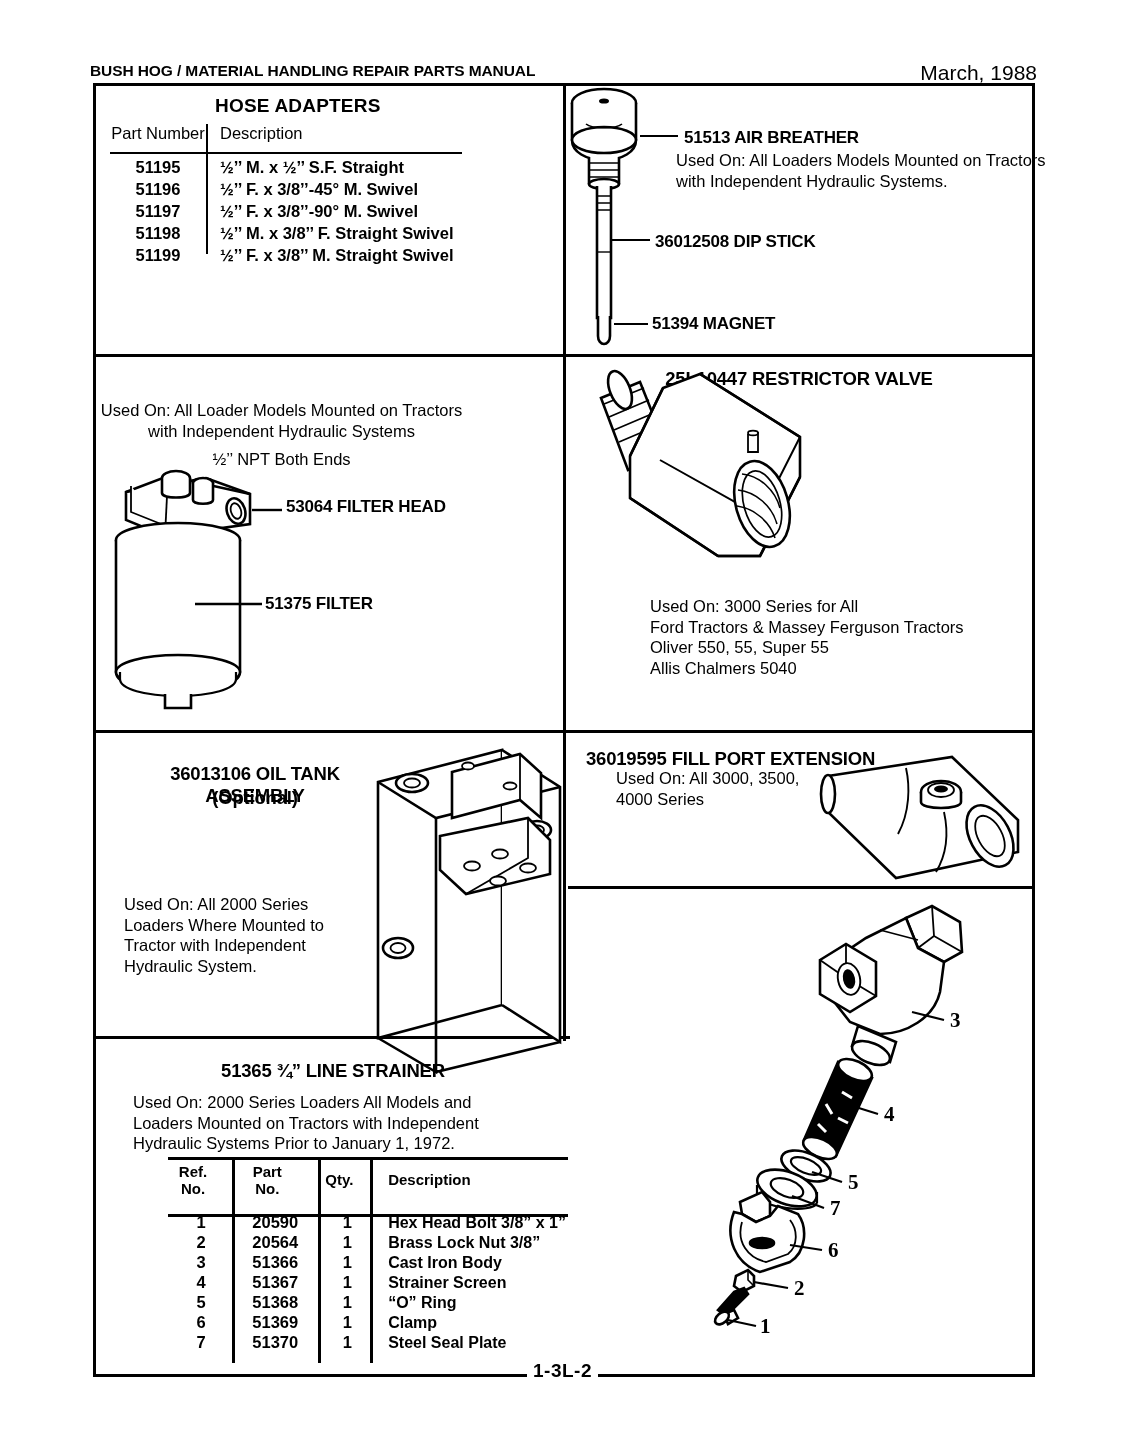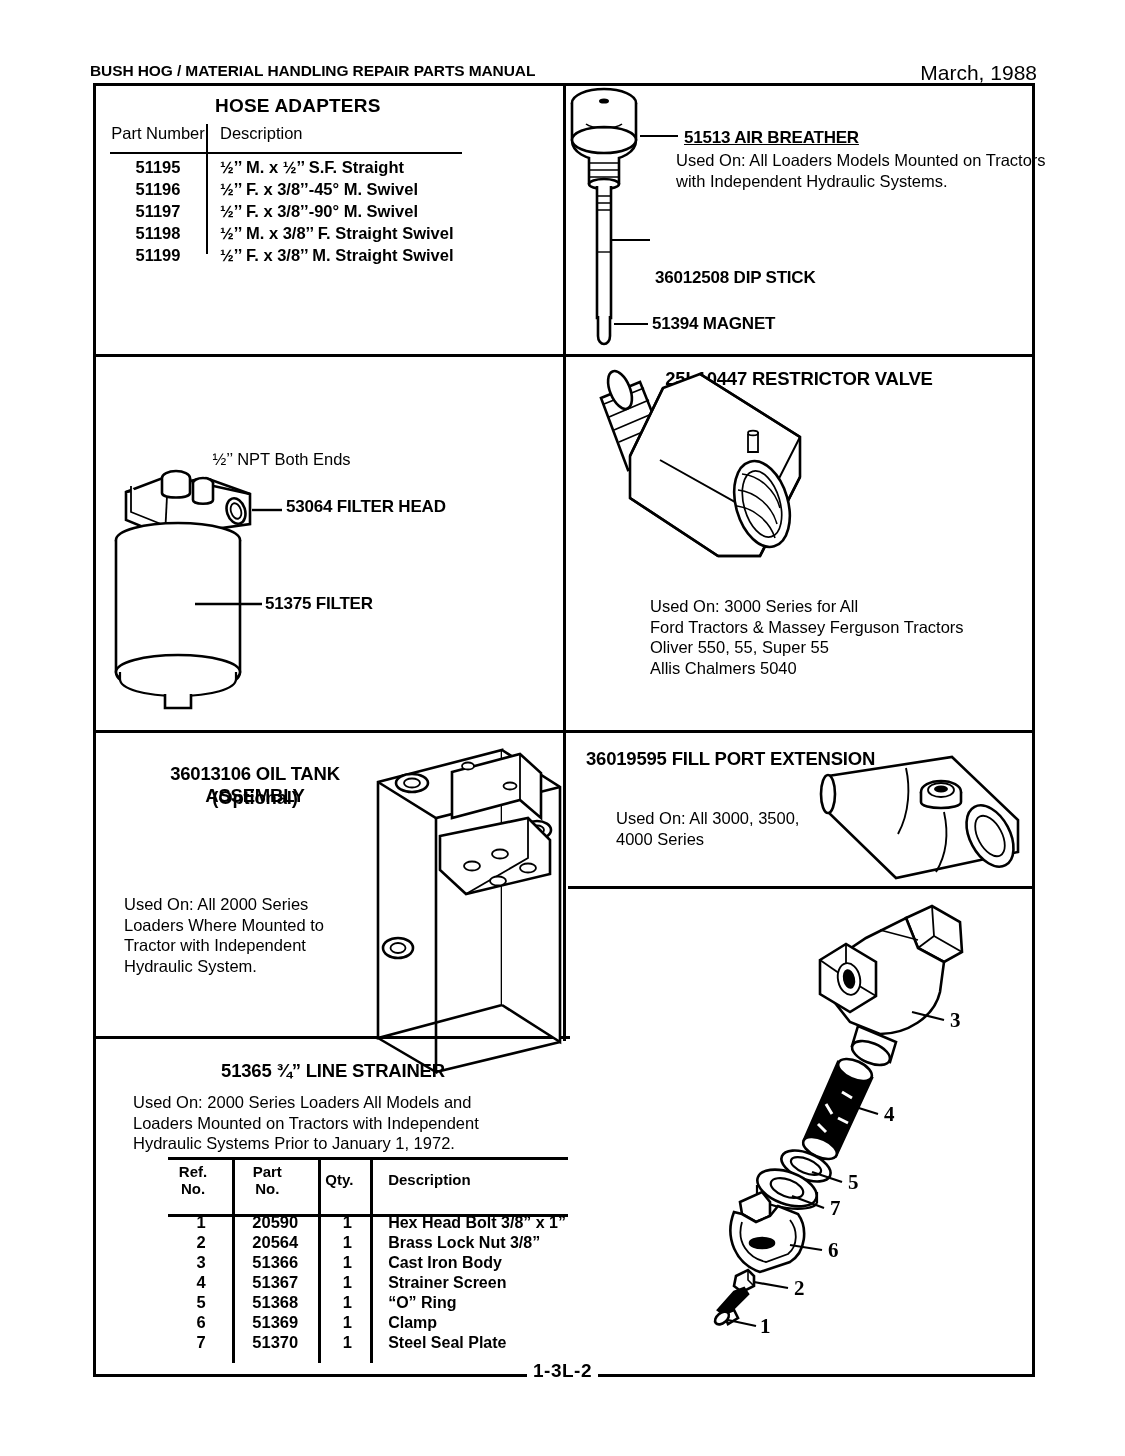--- a/index.html
+++ b/index.html
@@ -103,44 +103,44 @@
   }
   .ha-head-desc { padding-left: 14px; }
   .ha-rule { position:absolute; left:110px; top:152px; width:352px; height:2px; background:#000; }
   .ha-vrule { position:absolute; left:206px; top:124px; width:2px; height:130px; background:#000; }
   .ha-table td { font-size: 16.5px; font-weight: bold; padding: 1.5px 0; }
   .ha-pn { width: 96px; text-align: center; }
   .ha-desc { padding-left: 14px !important; white-space: nowrap; }
   .ha-table tbody tr:first-child td { padding-top: 10px; }
 
   
-  .ab-callout { position:absolute; left:684px; top:128px;text-decoration:underline; }
+  .ab-callout { position:absolute; left:684px; top:128px; }
   .ab-used { position:absolute; left:676px; top:150px; width:380px; }
-  .ds-callout { position:absolute; left:655px; top:232px;margin-top:36px; }
+  .ds-callout { position:absolute; left:655px; top:232px; }
   .mg-callout { position:absolute; left:652px; top:314px; }
 
   
   .of-title { position:absolute; left:0; top:365px; width:563px; text-align:center; }
   .of-used { position:absolute; left:0; top:400px; width:563px; text-align:center; }
   .of-npt  { position:absolute; left:0; top:449px; width:563px; text-align:center; }
   .fh-callout { position:absolute; left:286px; top:497px; }
   .fl-callout { position:absolute; left:265px; top:594px; }
 
   
   .rv-title { position:absolute; left:563px; top:368px; width:472px; text-align:center; }
   .rv-used { position:absolute; left:650px; top:596px; width:380px; }
 
   
   .ot-title { position:absolute; left:124px; top:763px; width:262px; text-align:center; }
   .ot-sub   { position:absolute; left:124px; top:787px; width:262px; text-align:center; }
   .ot-used  { position:absolute; left:124px; top:894px; width:250px; }
 
   
   .fp-title { position:absolute; left:586px; top:748px; }
-  .fp-used  { position:absolute; left:616px; top:808px; width:280px; }
+  .fp-used  { position:absolute; left:616px; top:768px; width:280px; }
 
   
   .ls-title { position:absolute; left:96px; top:1060px; width:474px; text-align:center; }
   .ls-used  { position:absolute; left:133px; top:1086px; width:430px;margin-top:6px; }
 
   
   .st-wrap { position:absolute; left:168px; top:1158px; width:400px; }
   .st-table { border-collapse: collapse; width: 100%; }
   .st-table th {
     font-size: 15px; font-weight: bold; line-height:1.1;
@@ -248,20 +248,22 @@
       <path d="M612,240 L650,240" stroke-width="2.2"></path>
       <path d="M614,324 L648,324" stroke-width="2.2"></path>
     </g>
   </svg>
   <div class="callout ab-callout">51513 AIR BREATHER</div>
   <div class="body-txt ab-used">Used On:  All Loaders Models Mounted on Tractors
               with Independent Hydraulic Systems.</div>
   <div class="callout ds-callout">36012508 DIP STICK</div>
   <div class="callout mg-callout">51394 MAGNET</div>
 
+  <div class="body-txt of-used">Used On:  All Loader Models Mounted on Tractors
+with Independent Hydraulic Systems</div>
   <div class="body-txt of-npt">½’’ NPT Both Ends</div>
   <svg class="art" viewBox="0 0 1125 1456">
     <g fill="#fff" stroke="#000" stroke-width="2.6">
 
       <path d="M126,492 L126,520 L165,536 L250,524 L250,494 L206,478 Z"></path>
       <path d="M126,492 L168,476 L250,494"></path>
       <path d="M168,476 L165,536" stroke-width="1.8"></path>
       <path d="M131,486 L131,512 L161,524" stroke-width="1.8"></path>
 
       <ellipse cx="176" cy="478" rx="14" ry="7"></ellipse>

